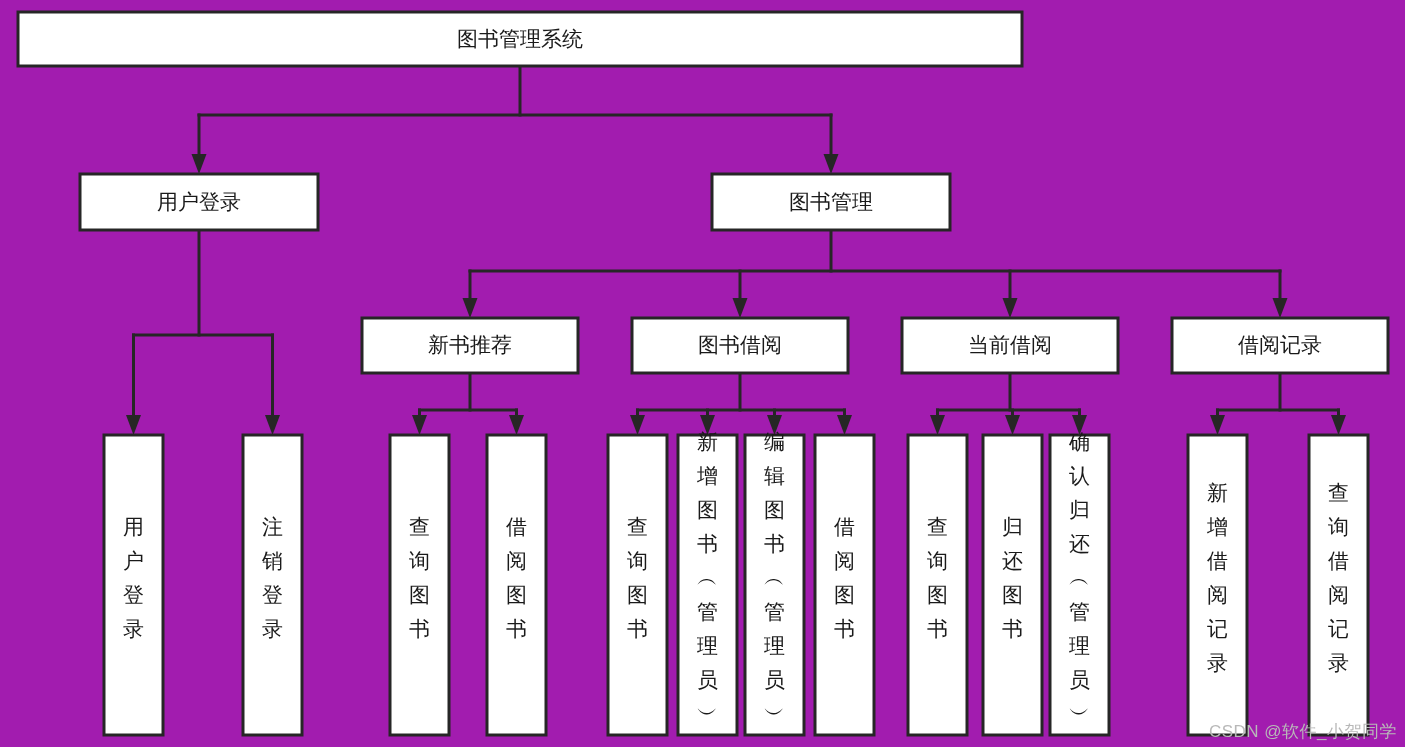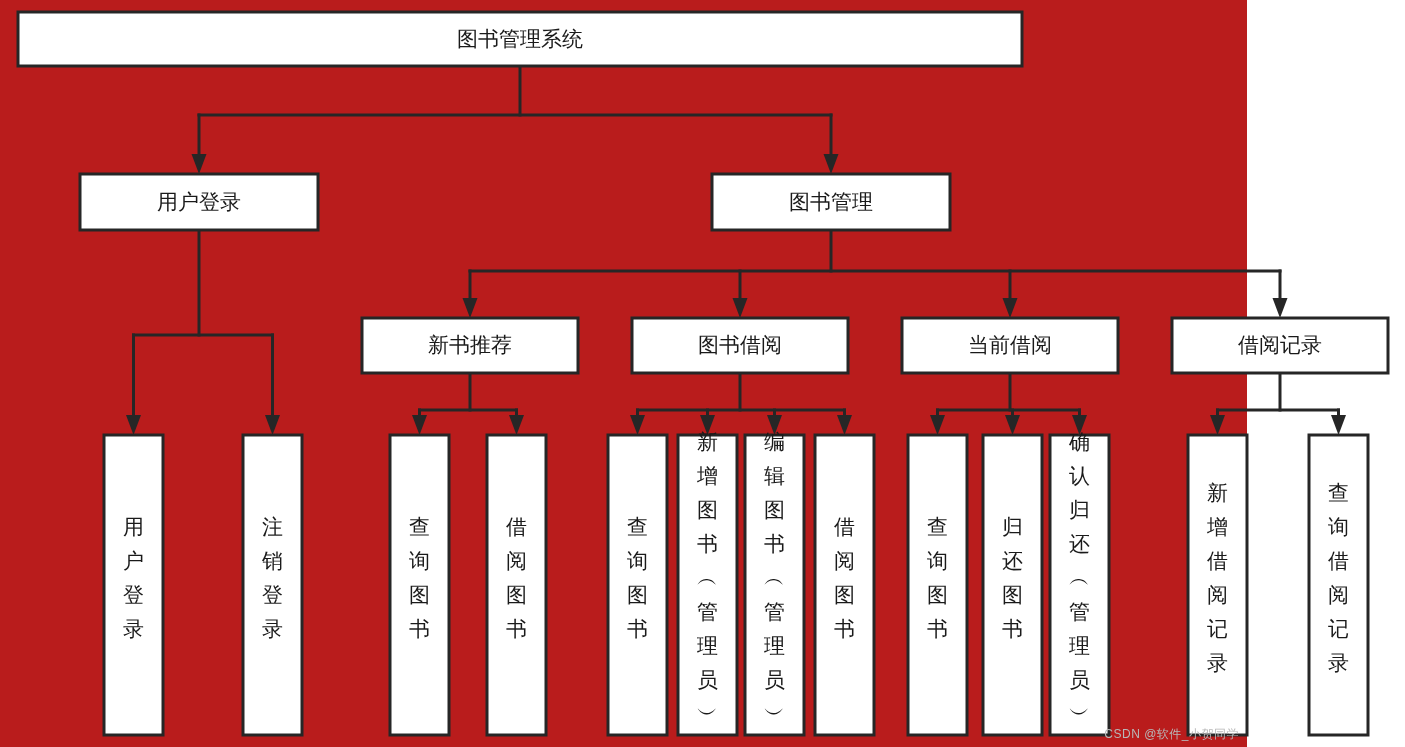--- a/index.html
+++ b/index.html
@@ -8,23 +8,23 @@
     background: #ffffff;
   }
   body {
     width: 1405px;
     height: 747px;
     font-family: "Liberation Sans", "DejaVu Sans", sans-serif;
     overflow: hidden;
   }
   #diagram-root {
     position: relative;
-    width: 1247px;
+    width: 1405px;
     height: 747px;
-    background: #b91c1c;
+    background: #a21caf;
   }
   svg#tree-svg {
     position: absolute;
     left: 0;
     top: 0;
     width: 1405px;
     height: 747px;
     display: block;
   }
   .node-rect {
@@ -53,21 +53,21 @@
     font-family: "Liberation Sans", "DejaVu Sans", sans-serif;
     font-size: 21px;
     fill: #1a1a1a;
     text-anchor: middle;
   }
   .watermark {
     position: absolute;
     right: 8px;
     bottom: 4px;
     font-family: "Liberation Sans", "DejaVu Sans", sans-serif;
-    font-size: 12px;
+    font-size: 17px;
     color: #b8b8b8;
     letter-spacing: 0.5px;
     white-space: nowrap;
     pointer-events: none;
   }
 </style>
 </head>
 <body>
 
 <div id="diagram-root">

